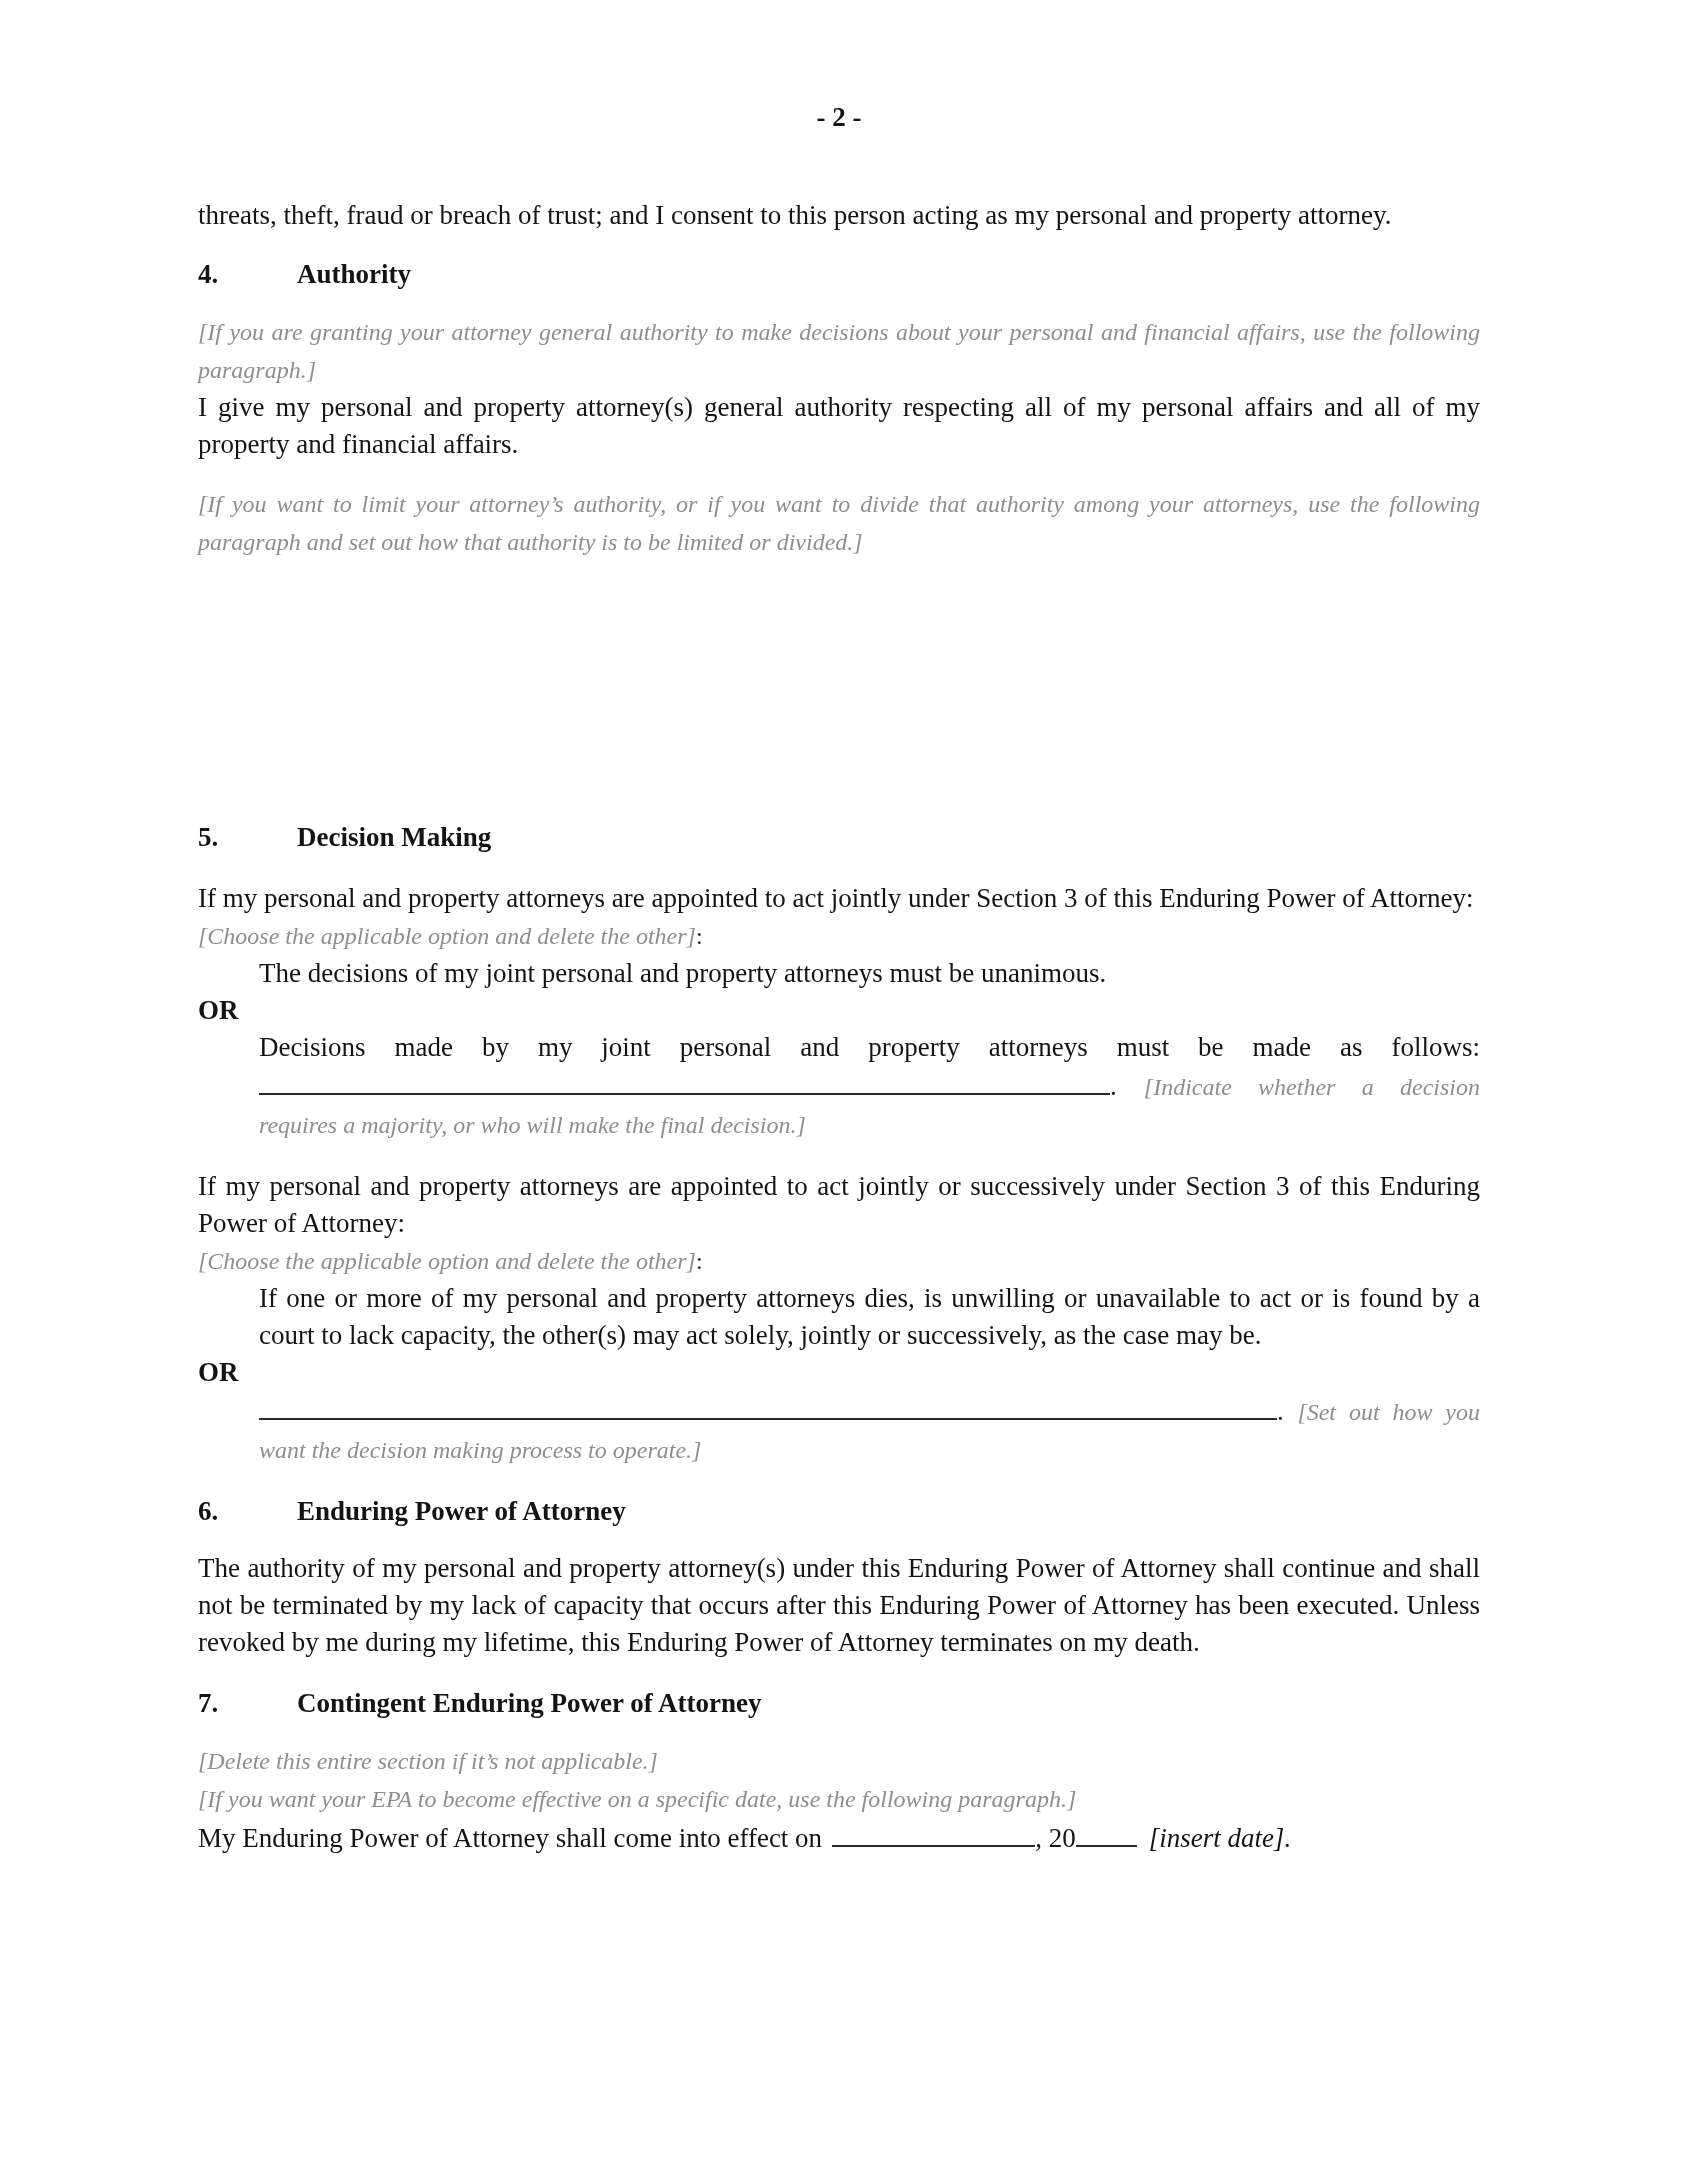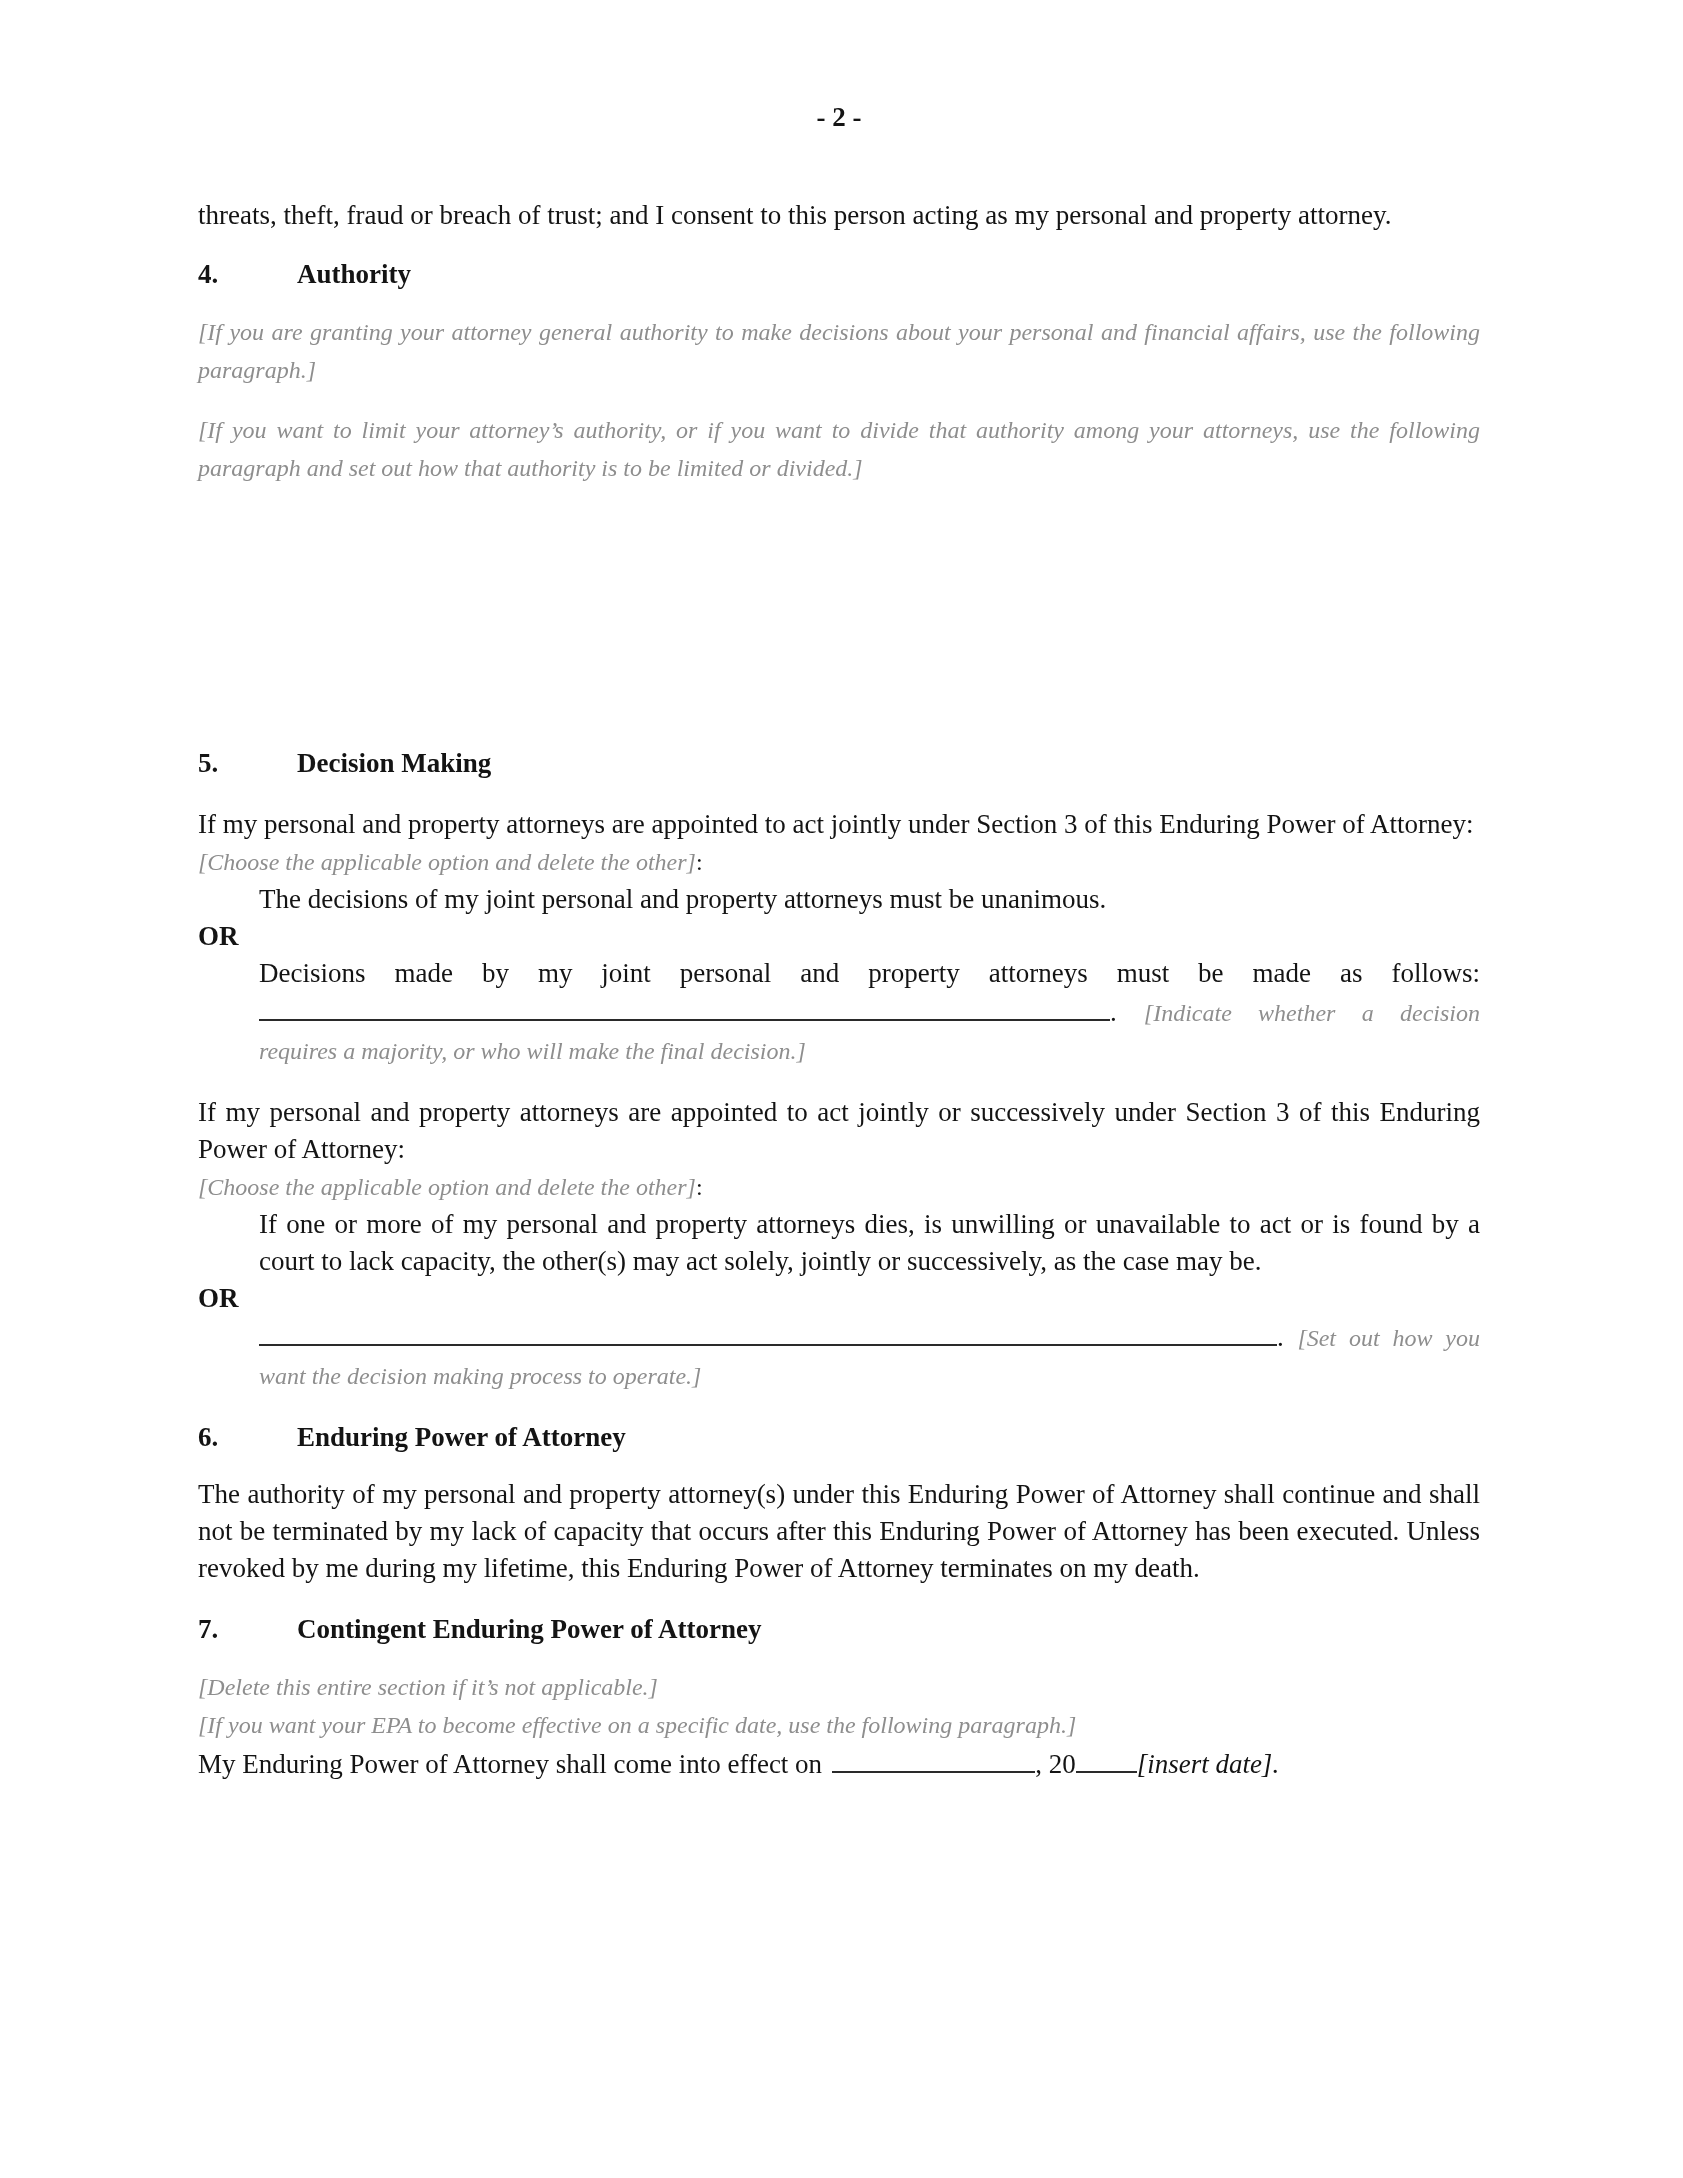--- a/index.html
+++ b/index.html
@@ -48,36 +48,37 @@
   .gap-md { margin-top: 24px; }
   .blank {
     display: inline-block;
     height: 1em;
     border-bottom: 2px solid #2a2a2a;
   }
   .blank-follows { width: 851px; }
   .blank-process { width: 1018px; }
   .blank-date { width: 203px; margin-left: 10px; }
   .blank-year { width: 61px; }
-  .date-note { font-style: italic; }
+  .date-note { font-style: italic; margin-left: 12px; }
 </style>
 </head>
 <body>
 
 <div class="page">
 
   <div class="page-number">- 2 -</div>
 
   <p>threats, theft, fraud or breach of trust; and I consent to this person acting as my personal and property attorney.</p>
 
   <div class="heading">
     <span class="num">4.</span>
     <span>Authority</span>
   </div>
   <p class="annot">[If you are granting your attorney general authority to make decisions about your personal and financial affairs, use the following paragraph.]</p>
+  <p>I give my personal and property attorney(s) general authority respecting all of my personal affairs and all of my property and financial affairs.</p>
   <p class="annot gap-sm">[If you want to limit your attorney’s authority, or if you want to divide that authority among your attorneys, use the following paragraph and set out how that authority is to be limited or divided.]</p>
 
   <div class="writing-space"></div>
 
   <div class="heading">
     <span class="num">5.</span>
     <span>Decision Making</span>
   </div>
   <p class="gap-md">If my personal and property attorneys are appointed to act jointly under Section 3 of this Enduring Power of Attorney:</p>
   <p class="annot"><span>[Choose the applicable option and delete the other]</span><span class="colon-black">:</span></p>

